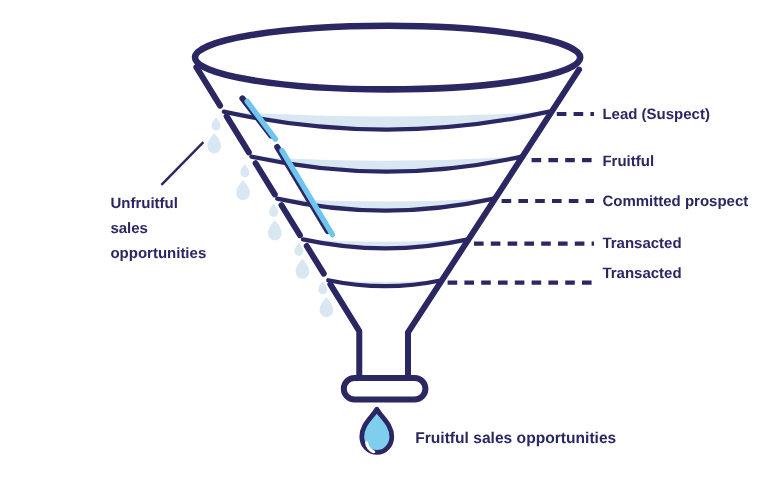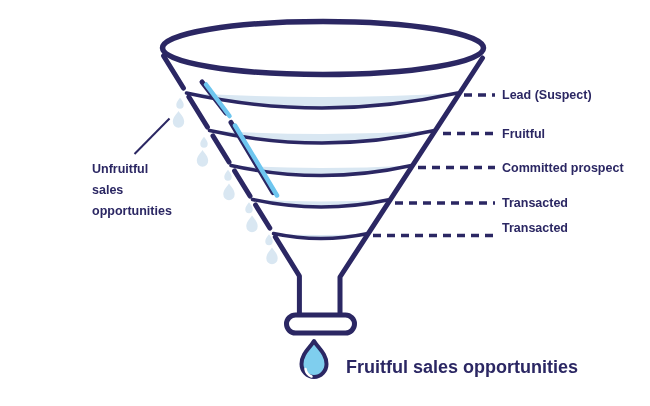--- a/index.html
+++ b/index.html
@@ -27,21 +27,21 @@
   .stage-label{
     position:absolute; left:455px; height:16px; line-height:16px;
     font-size:12.5px; font-weight:bold; color:var(--navy); white-space:nowrap;
   }
   .side-note{
     position:absolute; left:45px; top:159px;
     font-size:12.5px; font-weight:bold; color:var(--navy); line-height:21px;
   }
   .bottom-note{
     position:absolute; left:299px; top:357px;
-    font-size:18px; font-weight:bold; color:var(--navy); white-space:nowrap;
+    font-size:13px; font-weight:bold; color:var(--navy); white-space:nowrap;
   }
 </style>
 </head>
 <body>
 
 <div class="stage-canvas">
 
   <svg width="650" height="406" viewBox="0 0 650 406">
     <defs>
       <path id="drop" d="M 0,-8.5 C 2.8,-4.5 6,-1.5 6,3 A 6,6.3 0 1,1 -6,3 C -6,-1.5 -2.8,-4.5 0,-8.5 Z"></path>

